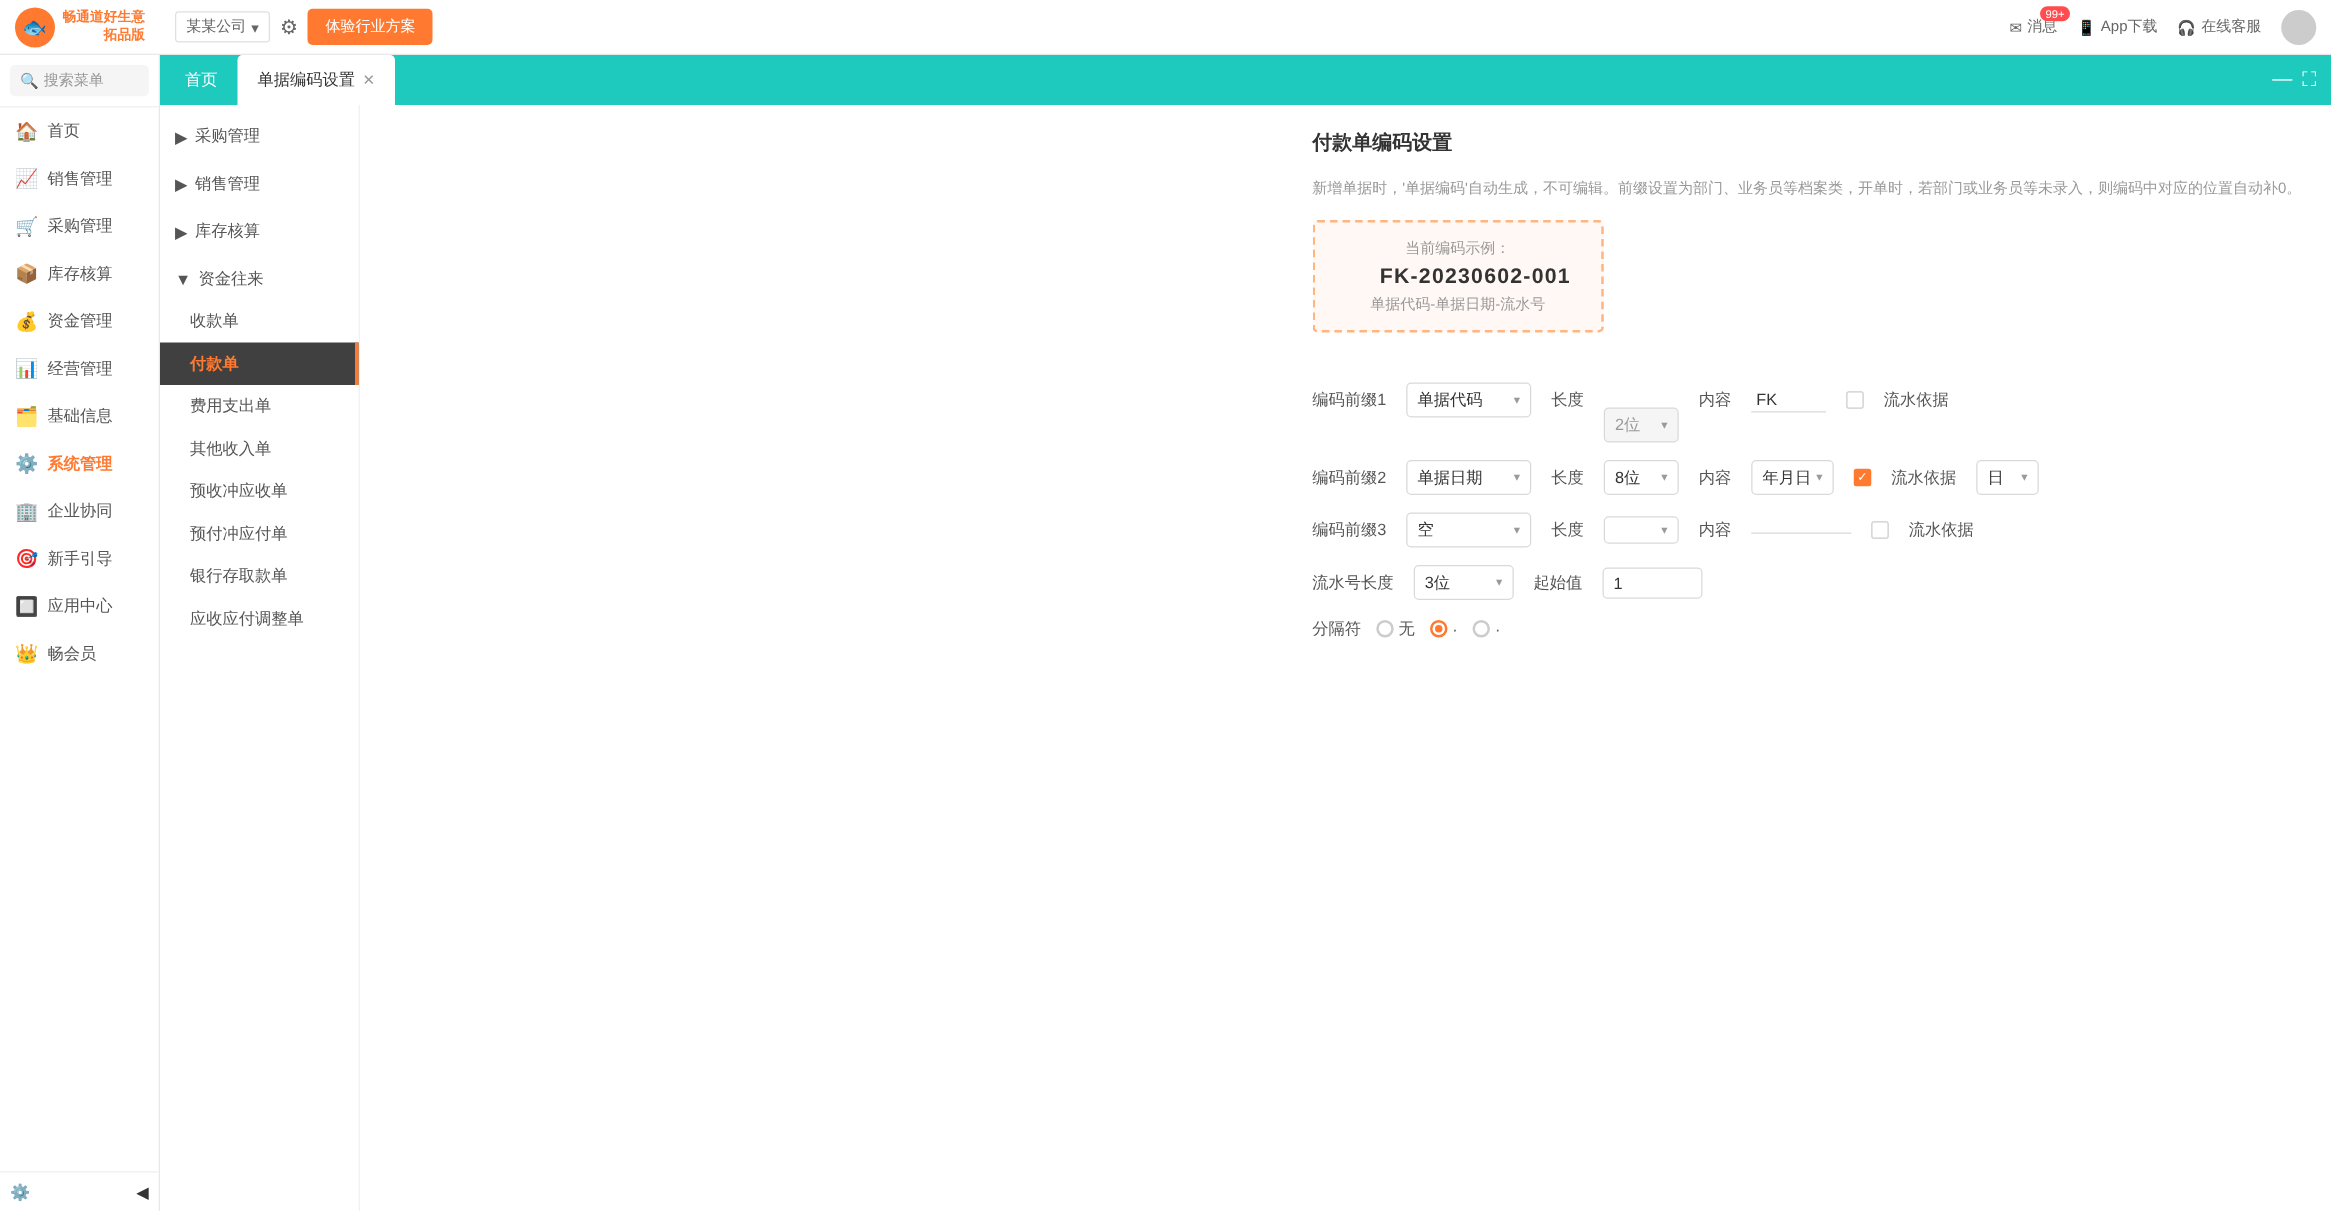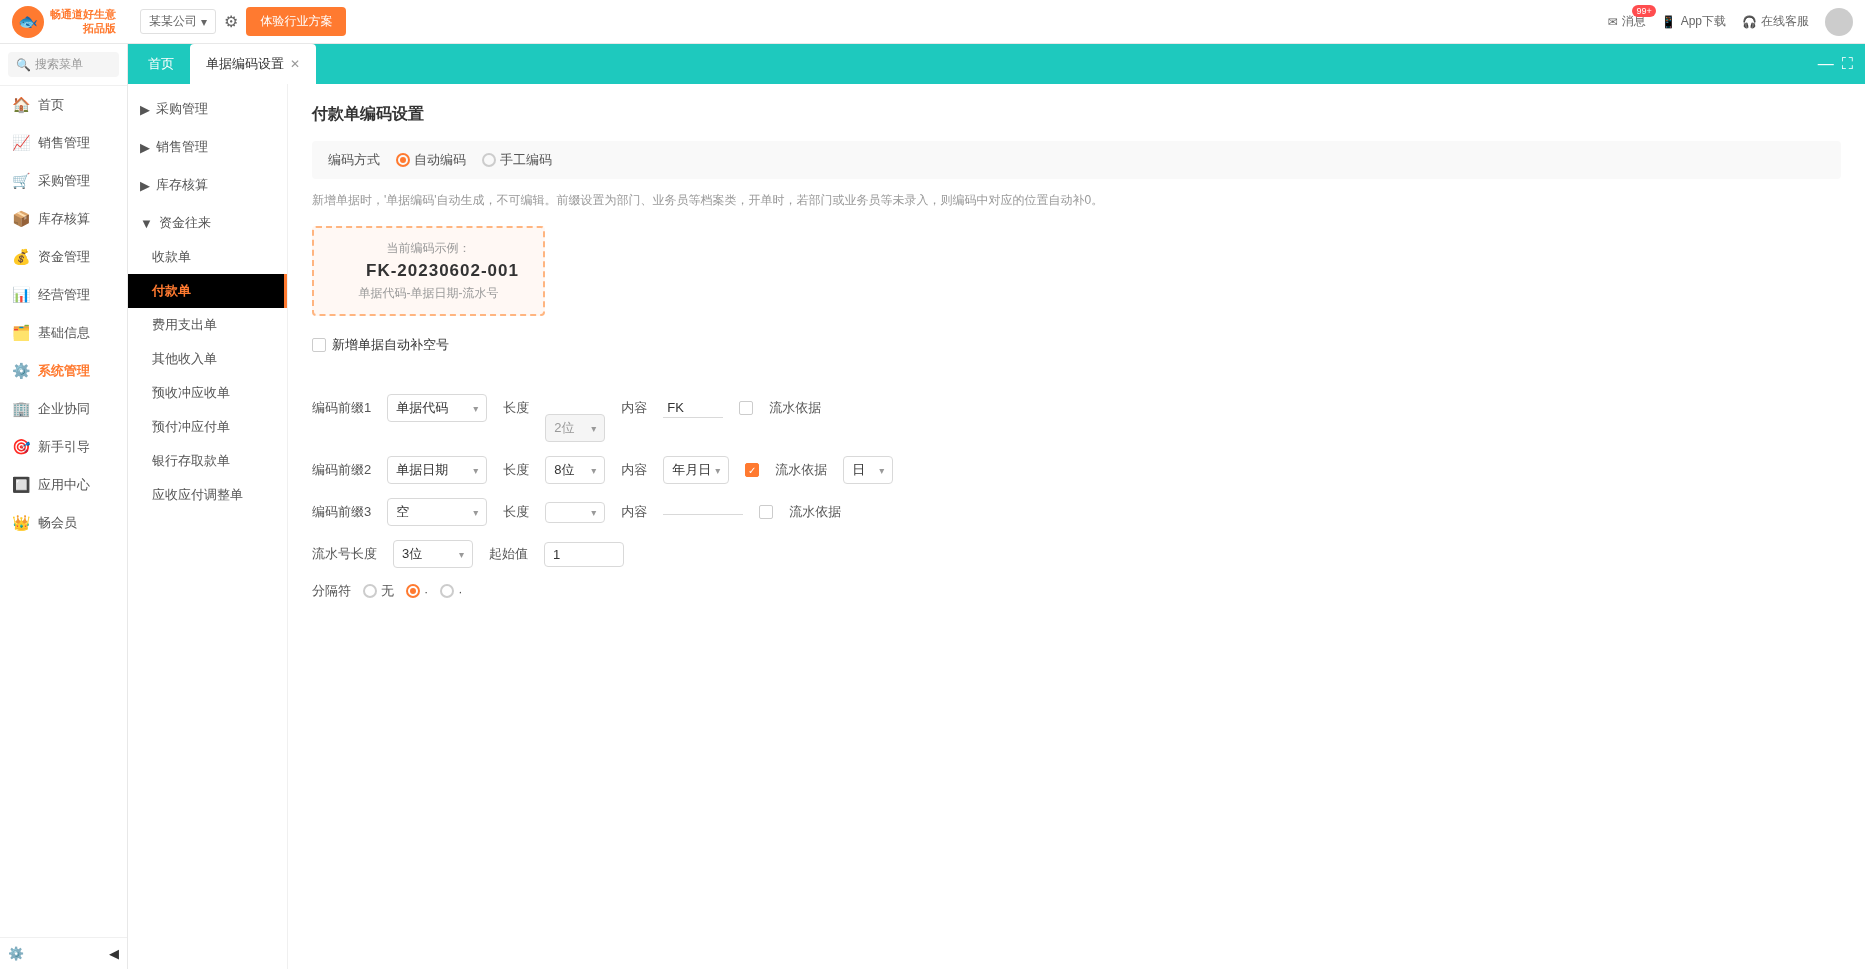--- a/index.html
+++ b/index.html
@@ -139,21 +139,21 @@
     .sub-nav-group { margin-bottom: 4px; }
     .sub-nav-group-header {
       display: flex; align-items: center; gap: 6px;
       padding: 8px 12px; cursor: pointer; color: #555; font-size: 13px;
     }
     .sub-nav-item {
       padding: 8px 12px 8px 24px;
       cursor: pointer; color: #555; font-size: 13px;
     }
     .sub-nav-item.active {
-      color: #ff7a30; background: #000000; font-weight: bold;
+      color: #ff7a30; background: #404040; font-weight: bold;
       border-right: 3px solid #ff7a30;
     }
 
     
     .form-content {
       flex: 1;
       padding: 20px 24px;
       overflow-y: auto;
     }
     .page-title {
@@ -398,54 +398,37 @@
           <div class="sub-nav-item active">付款单</div>
           <div class="sub-nav-item">费用支出单</div>
           <div class="sub-nav-item">其他收入单</div>
           <div class="sub-nav-item">预收冲应收单</div>
           <div class="sub-nav-item">预付冲应付单</div>
           <div class="sub-nav-item">银行存取款单</div>
           <div class="sub-nav-item">应收应付调整单</div>
         </div>
       </div>
 
-      <div style="flex:1; display:flex; flex-direction:row; overflow:hidden;">
+      <div style="flex:1; display:flex; flex-direction:column; overflow:hidden;align-items:flex-end;">
         <div class="form-content">
           <div class="page-title">付款单编码设置</div>
 
           
-          <div class="encoding-method-row">
-            <span class="encoding-method-label">编码方式</span>
-            <div class="radio-group">
-              <label class="radio-option">
-                <div class="radio-dot checked"></div>
-                <span>自动编码</span>
-              </label>
-              <label class="radio-option">
-                <div class="radio-dot"></div>
-                <span>手工编码</span>
-              </label>
-            </div>
-          </div>
 
           
           <div class="hint-text">新增单据时，'单据编码'自动生成，不可编辑。前缀设置为部门、业务员等档案类，开单时，若部门或业务员等未录入，则编码中对应的位置自动补0。</div>
 
           
           <div class="preview-box">
             <div style="font-size:12px;color:#999;margin-bottom:4px;">当前编码示例：</div>
             <div class="preview-code">FK-20230602-001</div>
             <div class="preview-desc">单据代码-单据日期-流水号</div>
           </div>
 
           
-          <div class="auto-fill-row">
-            <div class="checkbox-box"></div>
-            <span>新增单据自动补空号</span>
-          </div>
 
           
           <div class="field-row">
             <span class="field-label">编码前缀1</span>
             <div class="select-box" style="min-width:100px;">
               <span>单据代码</span>
               <span class="select-arrow">▾</span>
             </div>
             <span class="field-label">长度</span>
             <div class="select-box input-box disabled" style="min-width:60px;margin-top:40px;">

